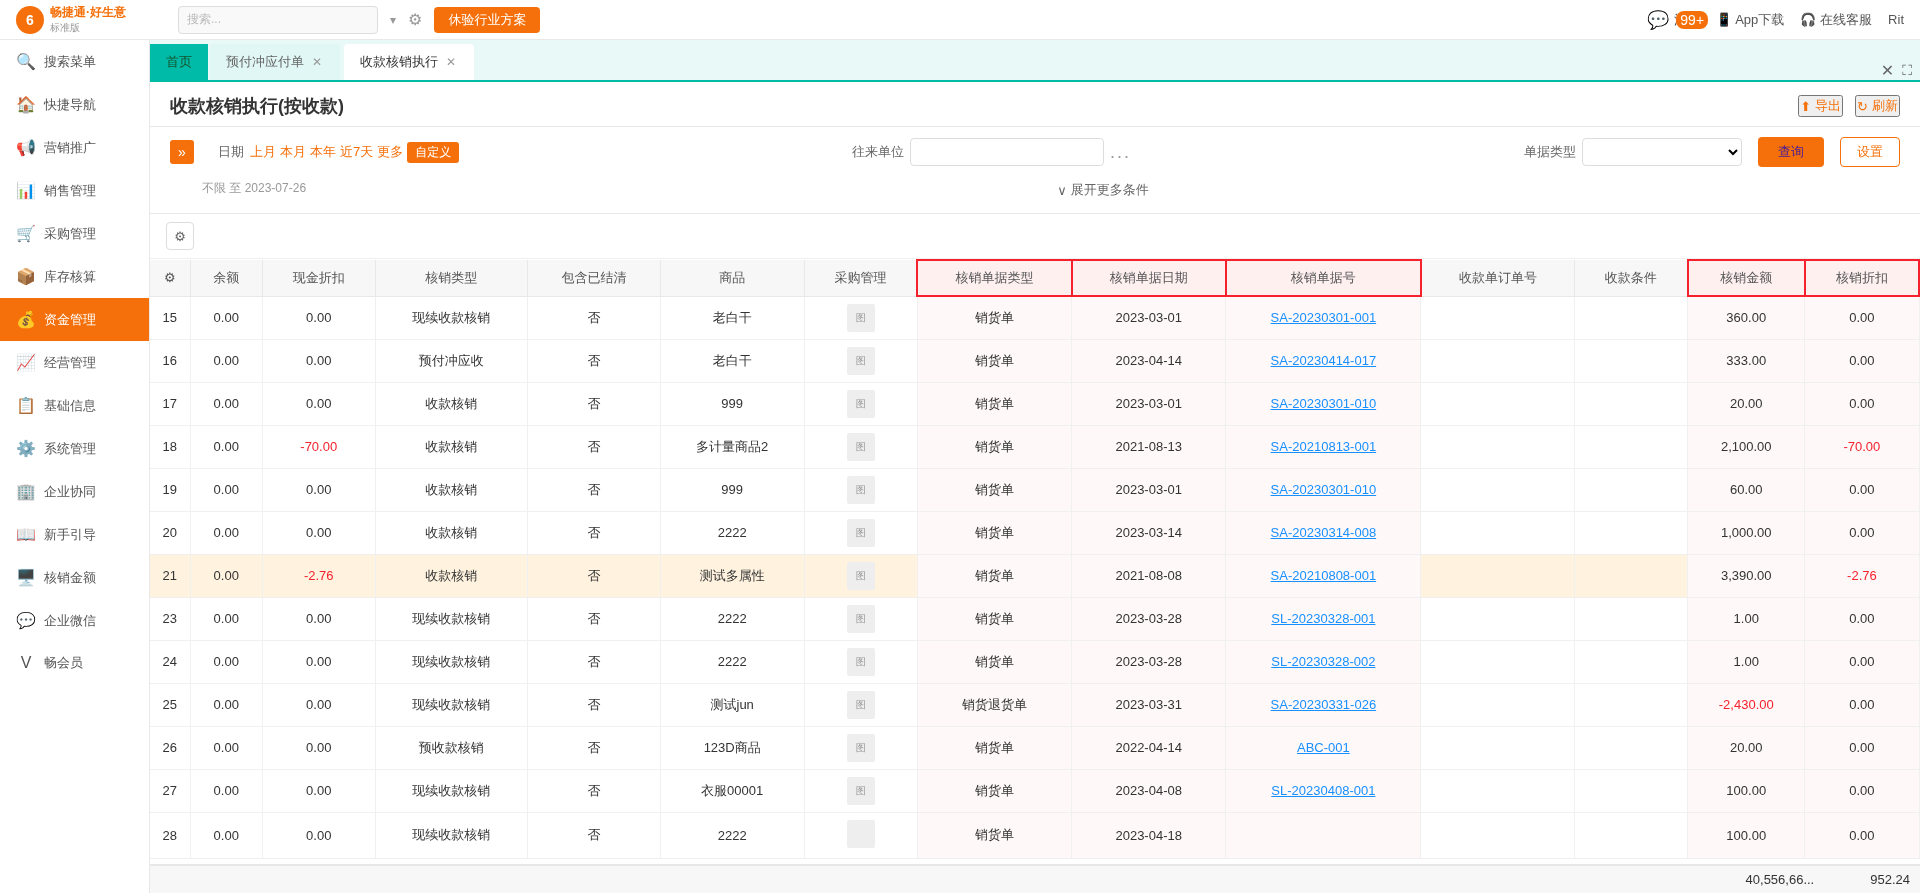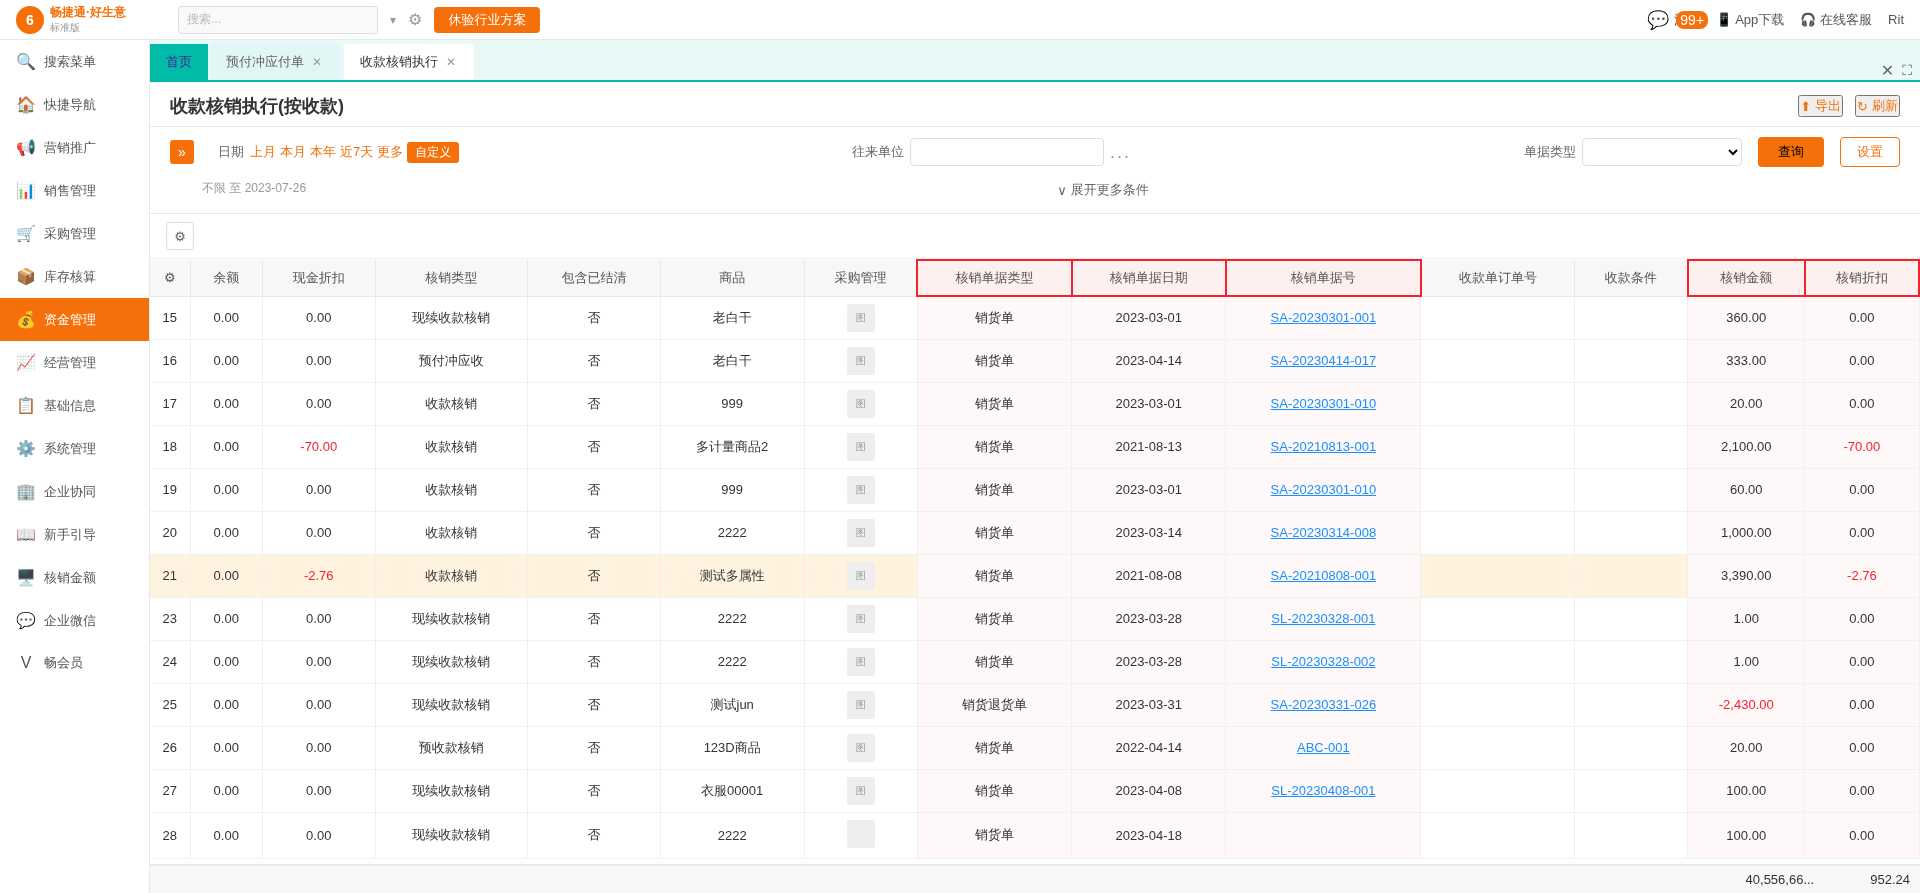--- a/index.html
+++ b/index.html
@@ -86,21 +86,21 @@
     .table-footer { background: #f7f7f7; border-top: 2px solid #e8e8e8; padding: 6px 10px; display: flex; justify-content: flex-end; gap: 40px; font-size: 13px; }
     .footer-total { color: #333; font-weight: 500; margin-left: 16px; }
 
     
     ::-webkit-scrollbar { width: 6px; height: 6px; }
     ::-webkit-scrollbar-track { background: #f1f1f1; }
     ::-webkit-scrollbar-thumb { background: #ccc; border-radius: 3px; }
 
     .filter-second-row { display: flex; align-items: center; margin-top: 6px; }
 
-    .btn-orange { background: #f5700a; color: #000000; border: none; border-radius: 4px; padding: 6px 20px; font-size: 13px; cursor: pointer; }
+    .btn-orange { background: #f5700a; color: #4c1d95; border: none; border-radius: 4px; padding: 6px 20px; font-size: 13px; cursor: pointer; }
     .btn-outline-orange { background: #fff; color: #f5700a; border: 1px solid #f5700a; border-radius: 4px; padding: 5px 16px; font-size: 13px; cursor: pointer; }
   </style>
 </head>
 <body>
 
 <div class="top-bar">
   <div class="top-bar-logo">
     <div class="logo-icon">
         <span>6</span>
       </div>
@@ -195,21 +195,21 @@
     </div>
     <div class="sidebar-item">
       <span class="sidebar-icon">V</span>
       <span>畅会员</span>
     </div>
   </div>
 
   <div class="content-area">
 
     <div class="tab-bar" style="background:#e8f9f8; border-bottom:2px solid #00bba7;">
-      <div class="home-tab" style="background:#00bba7;color:#4c1d95;border-radius:0;">
+      <div class="home-tab" style="background:#00bba7;color:#14532d;border-radius:0;">
         <span>首页</span>
       </div>
       <div class="tab" style="background:#e0f7f5;margin-left:2px;">
         <span>预付冲应付单</span>
         <span class="tab-close">✕</span>
       </div>
       <div class="tab active" style="margin-left:2px;">
         <span>收款核销执行</span>
         <span class="tab-close">✕</span>
       </div>

